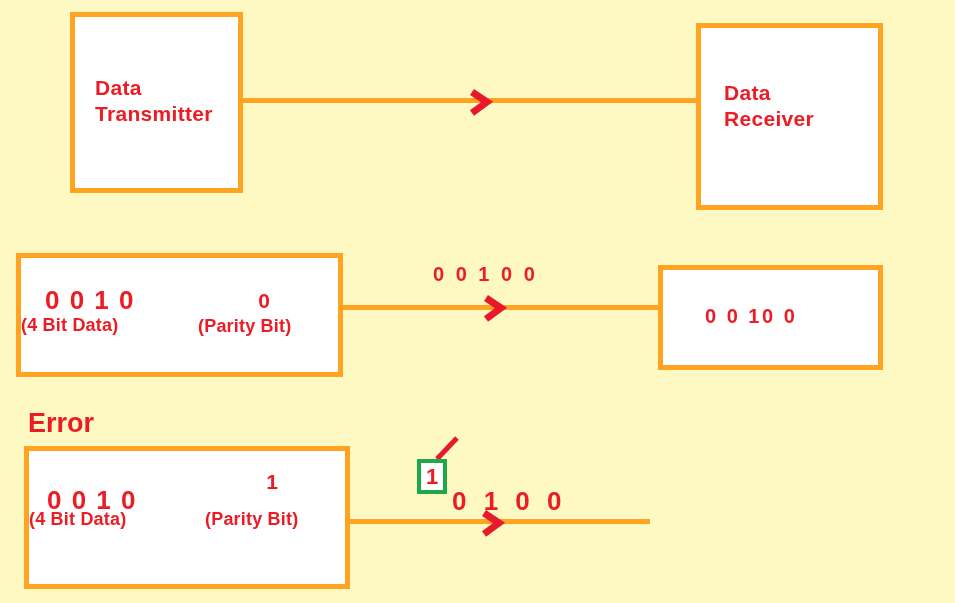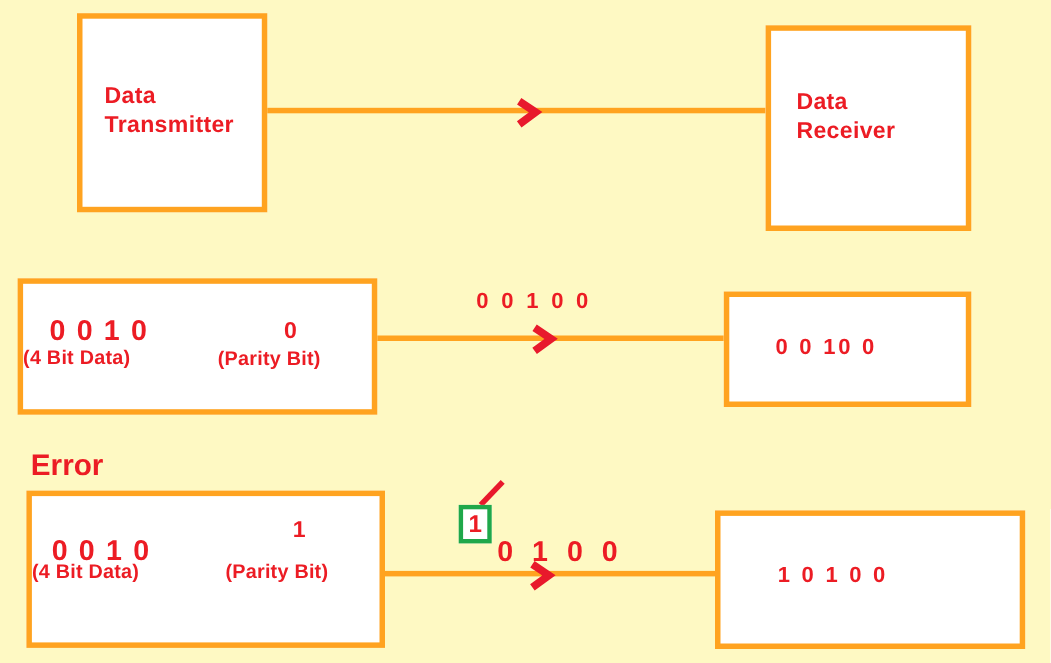--- a/index.html
+++ b/index.html
@@ -102,17 +102,14 @@
   </div>
 
   <div class="btxt bits" style="left:452px;top:486px;letter-spacing:5px;">0 1 0 0</div>
 
   <div class="hline" style="left:350px;top:519px;width:300px;"></div>
 
   <svg class="chev" style="left:478px;top:508px;" width="28" height="30" viewBox="0 0 28 30">
     <polyline points="6,5 21,15 6,26" fill="none" stroke="#E8192C" stroke-width="7"></polyline>
   </svg>
 
-  <div class="obox" style="left:650px;top:464px;width:282px;height:126px;">
-    <div class="btxt recv-bits" style="left:52px;top:43px;">1 0 1 0 0</div>
-  </div>
 
 </div>
 
 </body></html>

